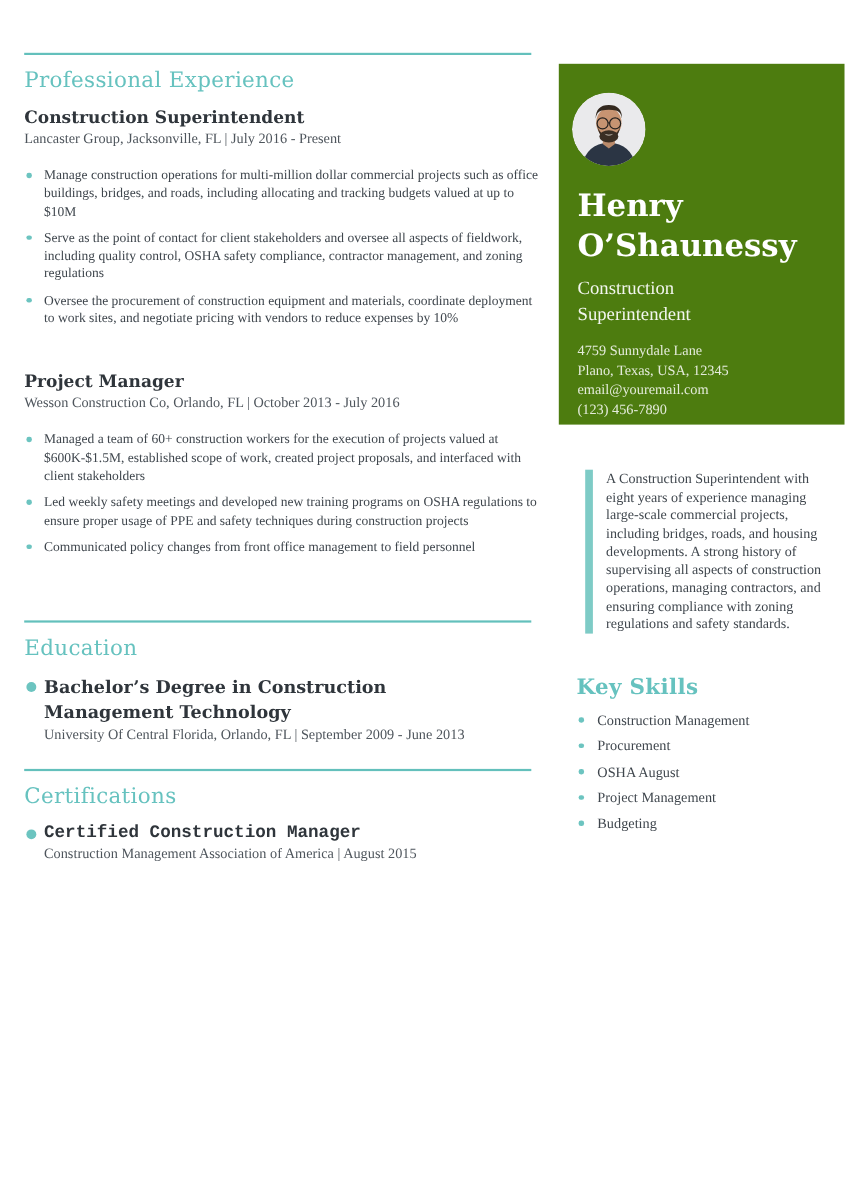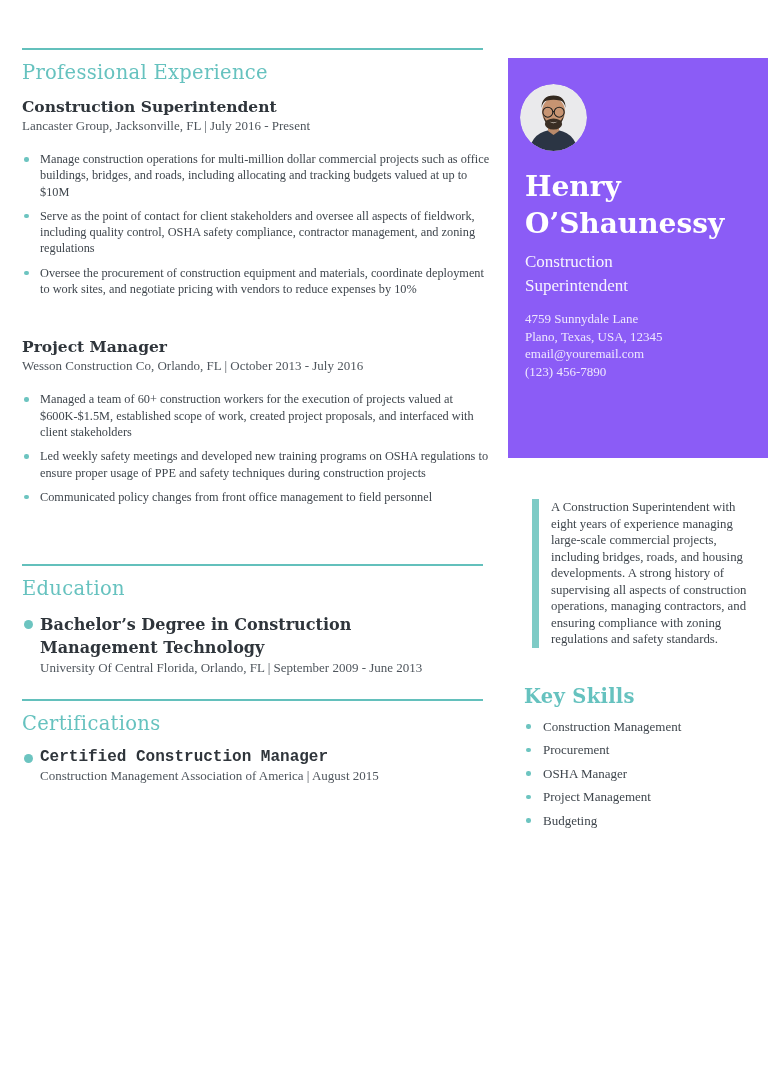--- a/index.html
+++ b/index.html
@@ -48,21 +48,21 @@
     font-family:"DejaVu Serif","Liberation Serif",serif;
     font-size:16px;line-height:22.5px;font-weight:bold;color:#2F353B;width:400px;
   }
   .cert-name{
     font-family:Liberation Mono, monospace;
     font-size:16px;line-height:19px;font-weight:bold;color:#2F353B;
   }
   
   .right-col{position:absolute;left:508px;top:58px;width:260px;}
   .side-card{
-    box-sizing:border-box;background:#8b5cf6;width:260px;height:400px;
+    box-sizing:border-box;background:#4d7c0f;width:260px;height:328px;
     padding:26px 20px 3px 17px;color:#ffffff;
   }
   .photo{width:67px;height:67px;border-radius:50%;margin-left:-5px;display:block;}
   .person-name{
     font-family:"DejaVu Serif","Liberation Serif",serif;
     font-size:28px;line-height:37px;font-weight:bold;color:#ffffff;margin-top:17px;width:215px;
   }
   .person-title{
     font-size:17px;line-height:24px;color:rgba(255,255,255,.93);margin-top:8px;width:150px;
   }
@@ -173,20 +173,20 @@
 
     <div class="summary">
       <div class="bar"></div>
       <div class="txt">A Construction Superintendent with eight years of experience managing large-scale commercial projects, including bridges, roads, and housing developments. A strong history of supervising all aspects of construction operations, managing contractors, and ensuring compliance with zoning regulations and safety standards.</div>
     </div>
 
     <div class="skills-head">Key Skills</div>
     <ul class="skills">
       <li><span class="dot"></span><span>Construction Management</span></li>
       <li><span class="dot"></span><span>Procurement</span></li>
-      <li><span class="dot"></span><span>OSHA Manager</span></li>
+      <li><span class="dot"></span><span>OSHA August</span></li>
       <li><span class="dot"></span><span>Project Management</span></li>
       <li><span class="dot"></span><span>Budgeting</span></li>
     </ul>
 
   </div>
 
 </div>
 
 </body></html>

